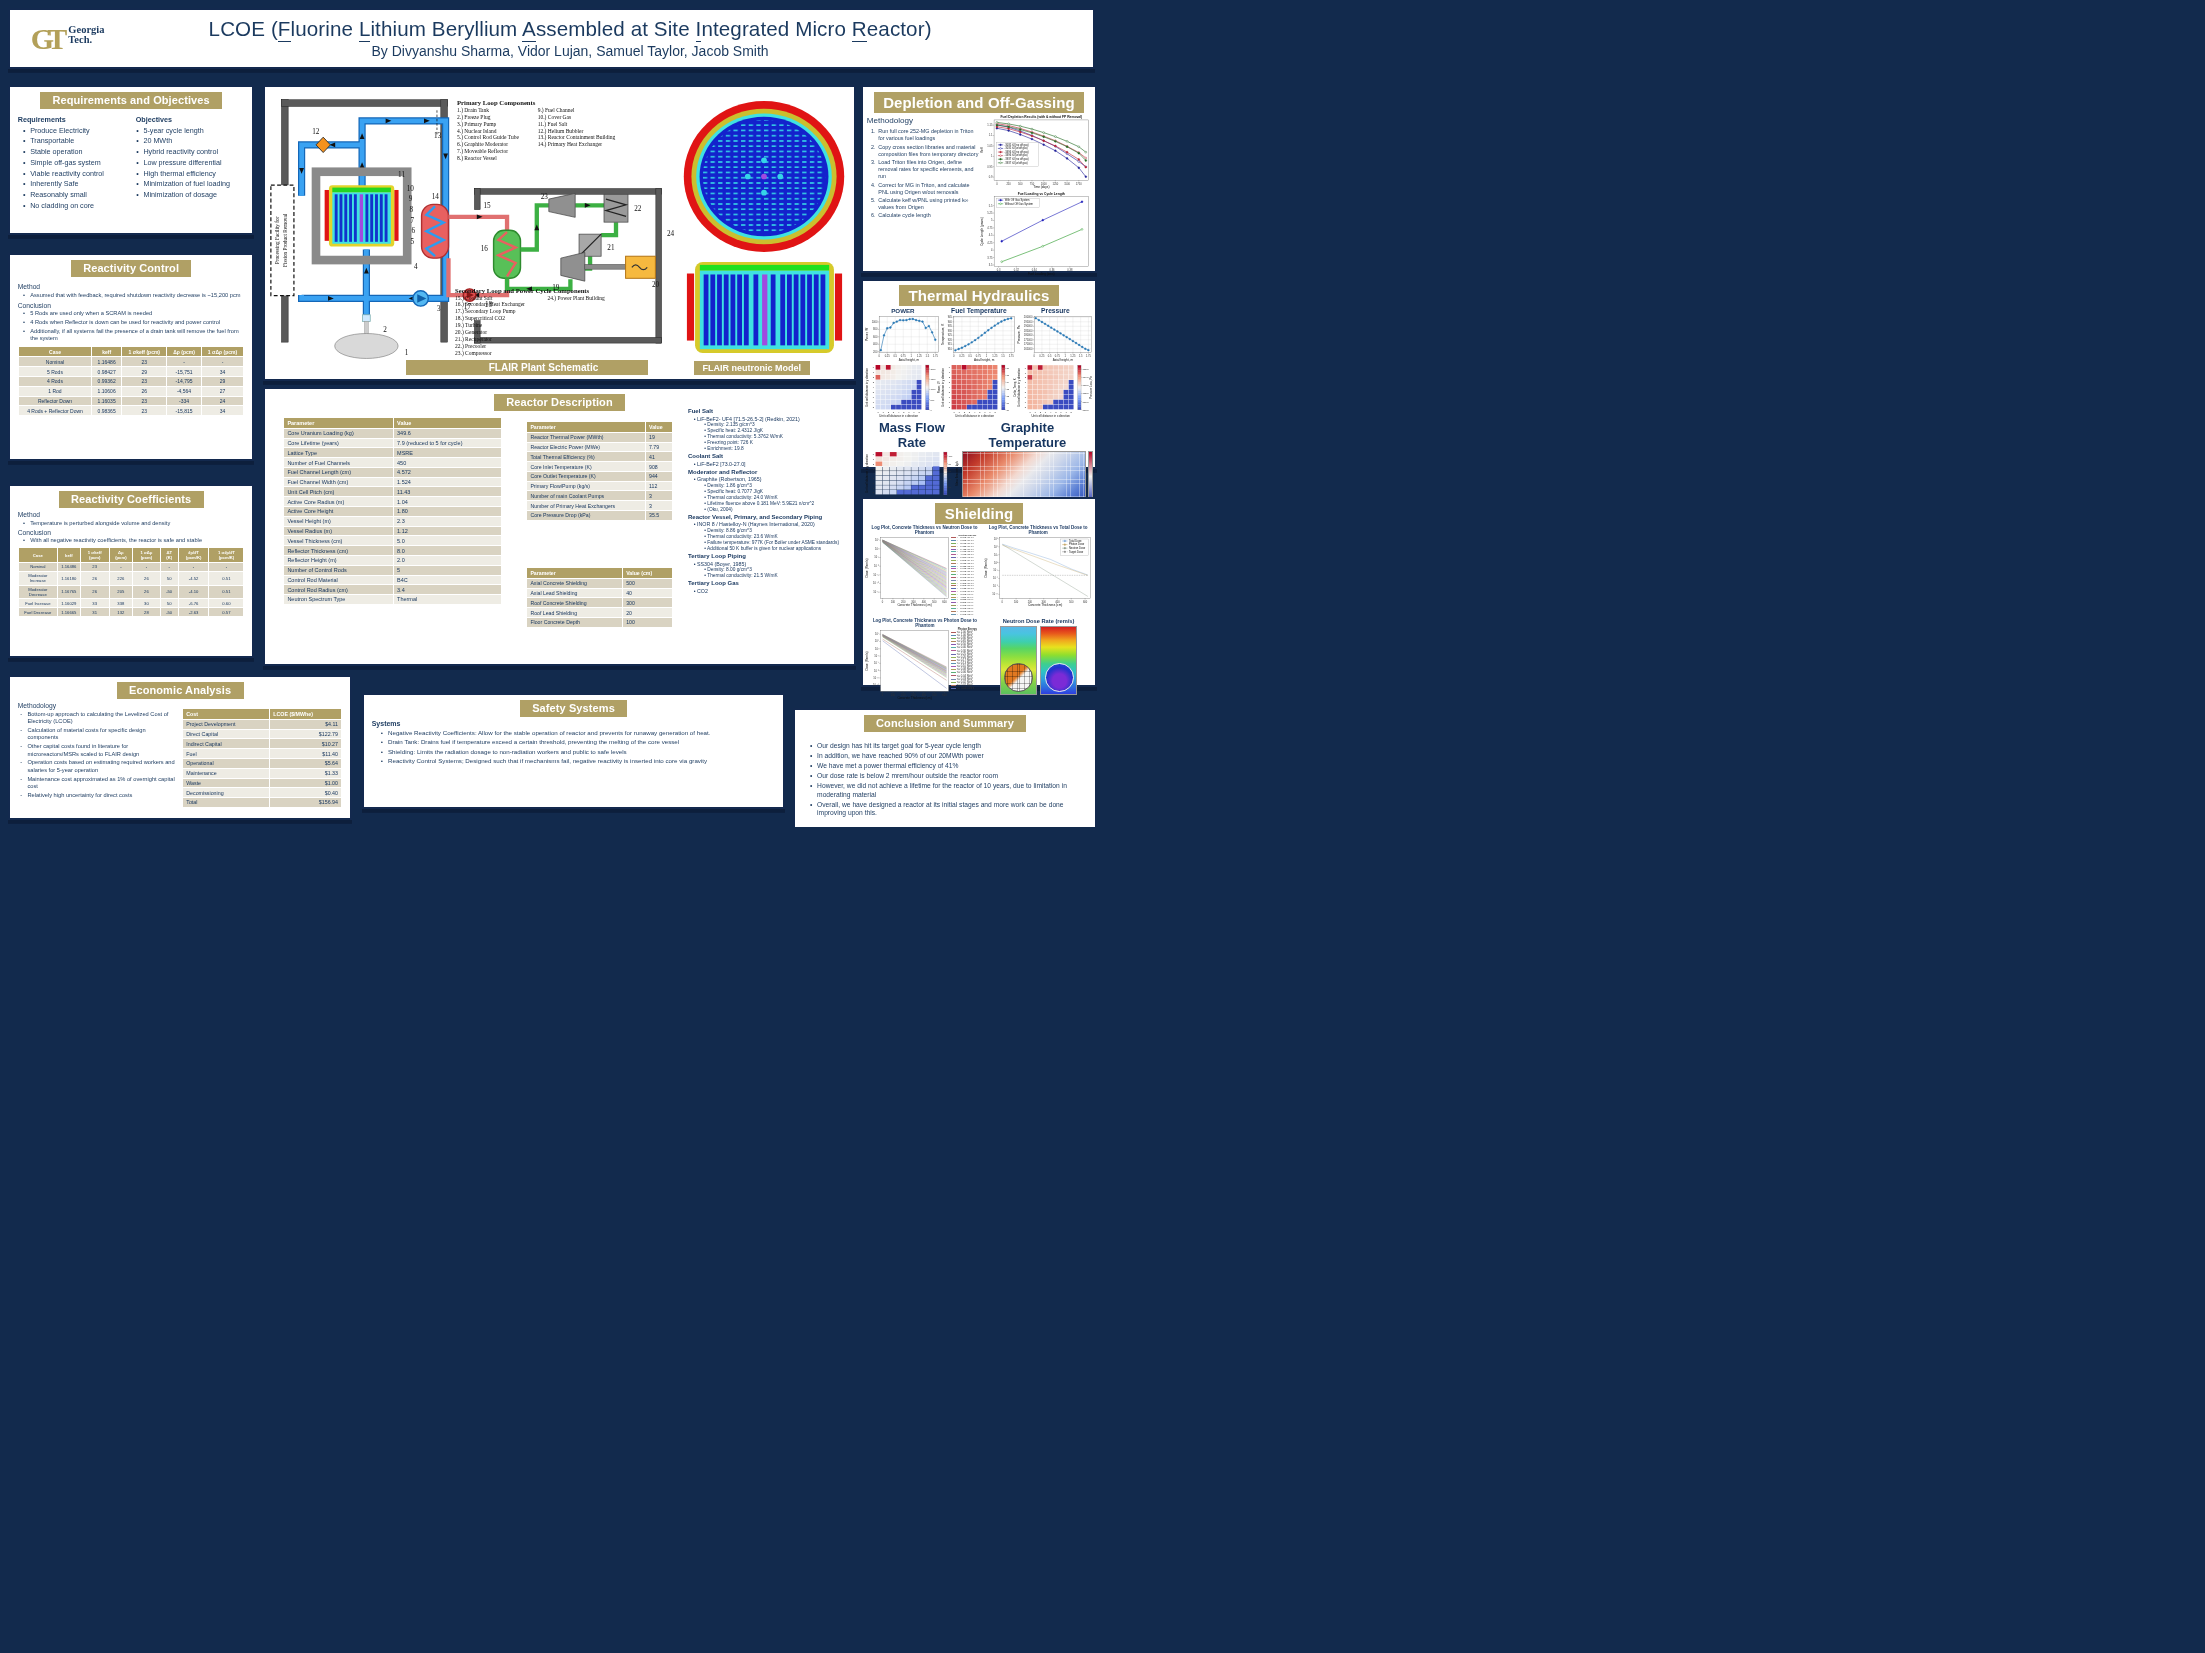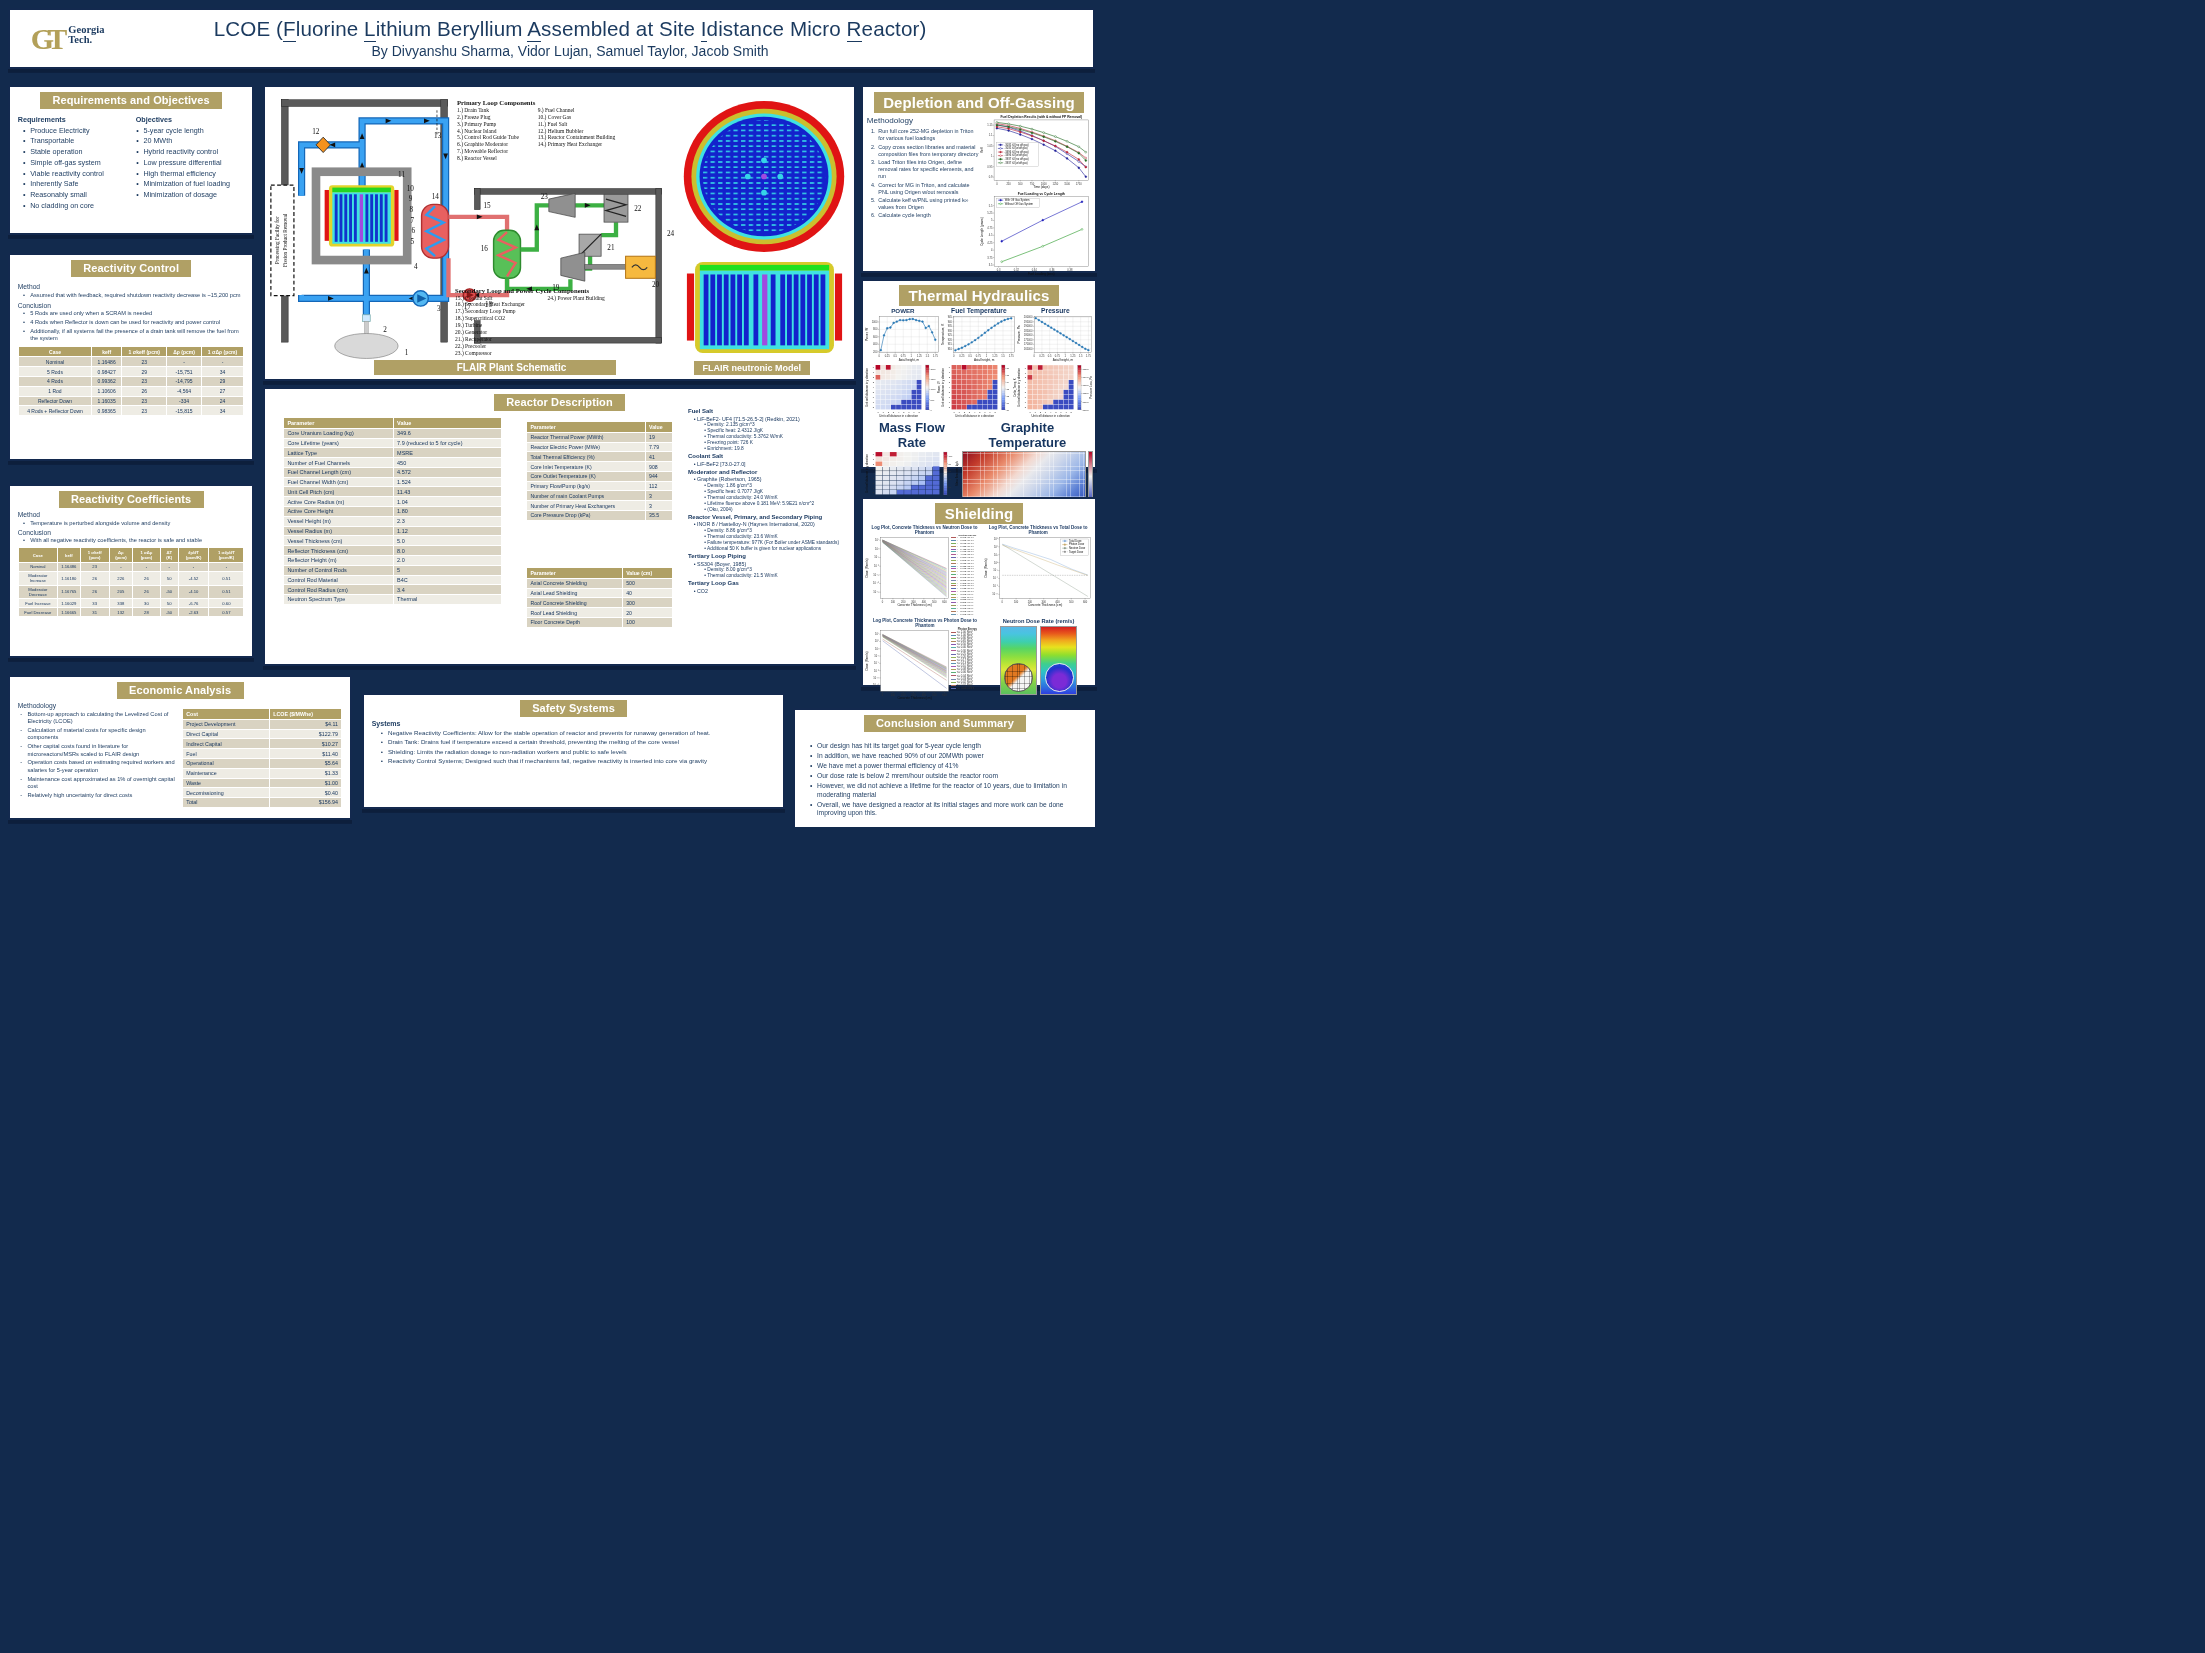--- a/index.html
+++ b/index.html
@@ -53,21 +53,21 @@
 
   <div class="box" id="titlebox">
     <div id="gtlogo">
       <div class="gt-mono">GT</div>
       <div class="gt-words">
         <div>Georgia</div>
         <div>Tech.</div>
       </div>
     </div>
     <div id="titlecenter">
-      <div id="title-line1"><span>LCOE (</span><span class="u">F</span><span>luorine </span><span class="u">L</span><span>ithium Beryllium </span><span class="u">A</span><span>ssembled at Site </span><span class="u">I</span><span>distance Micro </span><span class="u">R</span><span>eactor)</span></div>
+      <div id="title-line1"><span>LCOE (</span><span class="u">F</span><span>luorine </span><span class="u">L</span><span>ithium Beryllium </span><span class="u">A</span><span>ssembled at Site </span><span class="u">I</span><span>ntegrated Micro </span><span class="u">R</span><span>eactor)</span></div>
       <div id="title-line2">By Divyanshu Sharma, Vidor Lujan, Samuel Taylor, Jacob Smith</div>
     </div>
   </div>
 
   <div class="box" style="left:8.1px;top:85px;width:246px;height:150px;">
     <div class="ghead">Requirements and Objectives</div>
     <div class="pad" style="display:flex;gap:3.8px;font-size:7.2px;">
       <div style="flex:1.05;">
         <div class="blabel">Requirements</div>
         <ul class="bul">
@@ -550,21 +550,21 @@
             <rect x="227" y="32" width="10" height="148"></rect>
           <rect x="241" y="32" width="10" height="148"></rect>
             <rect x="255" y="32" width="10" height="148"></rect>
           <rect x="269" y="32" width="10" height="148"></rect>
             <rect x="283" y="32" width="10" height="148"></rect>
         </g>
         <rect x="161" y="32" width="11" height="148" fill="#a04ae0"></rect>
       </svg>
     </div>
 
-    <div class="goldlabel" style="left:109px;top:273px;width:191px;padding-left:42px;">FLAIR Plant Schematic</div>
+    <div class="goldlabel" style="left:141px;top:273px;width:191px;padding-left:42px;">FLAIR Plant Schematic</div>
     <div class="goldlabel" style="left:429px;top:274px;font-size:9px;">FLAIR neutronic Model</div>
   </div>
 
   <div class="box" style="left:263px;top:387px;width:593px;height:279px;">
     <div class="ghead">Reactor Description</div>
     <table class="gtab" style="position:absolute;left:18px;top:28px;width:219px;font-size:5.5px;">
         <thead>
           <tr>
             <th>Parameter</th>
             <th>Value</th>

